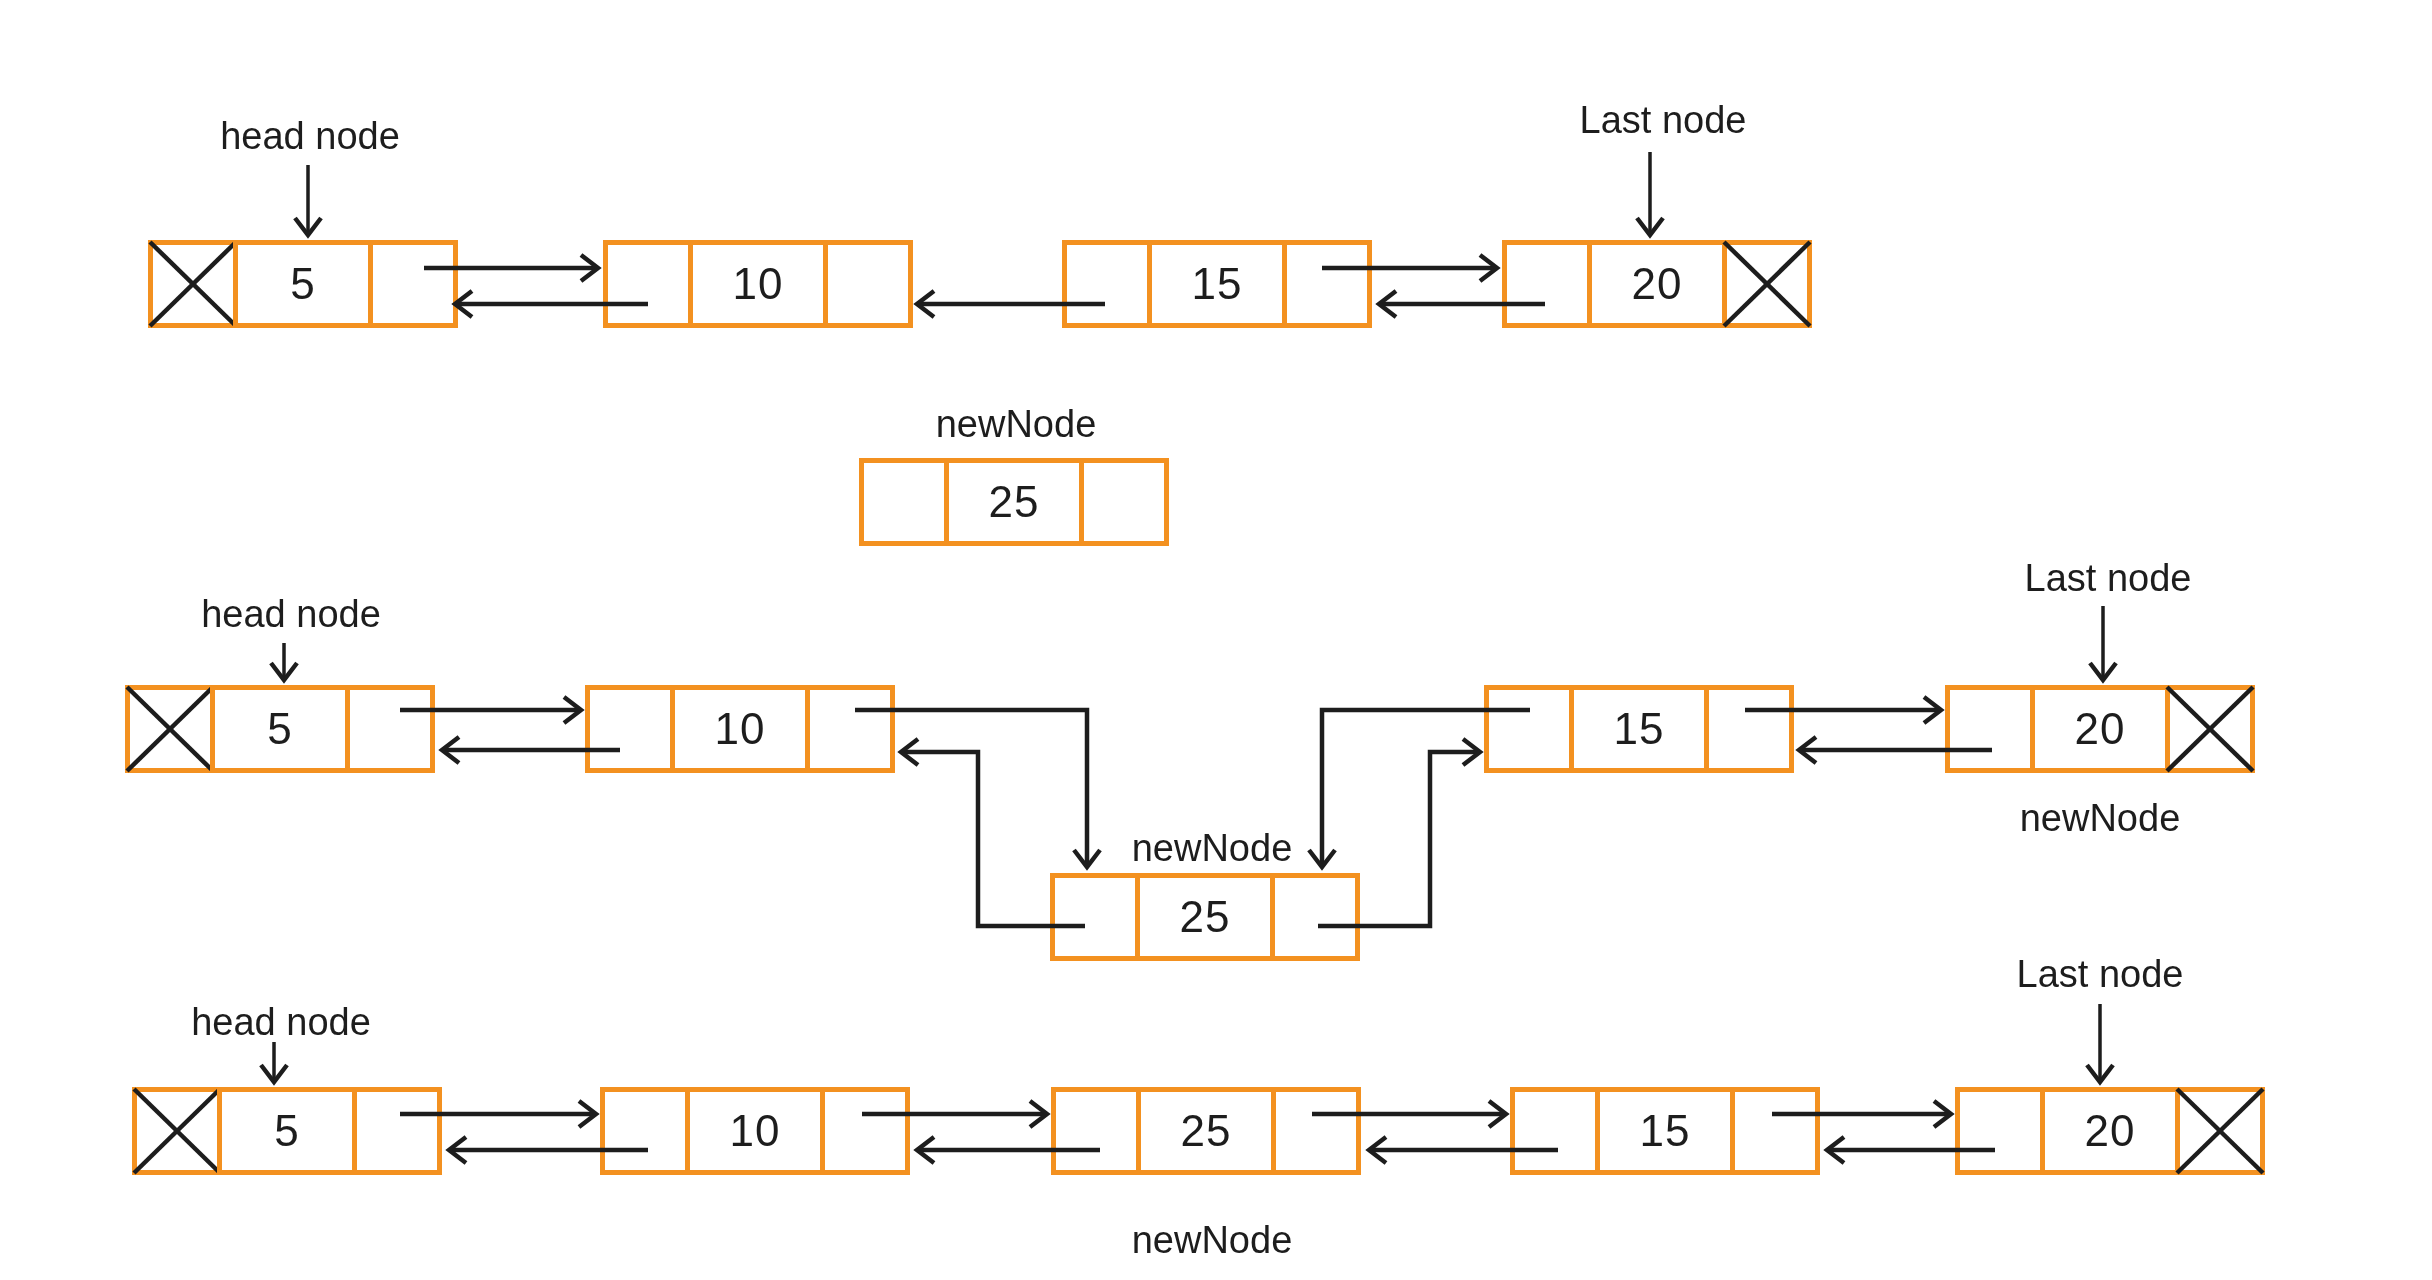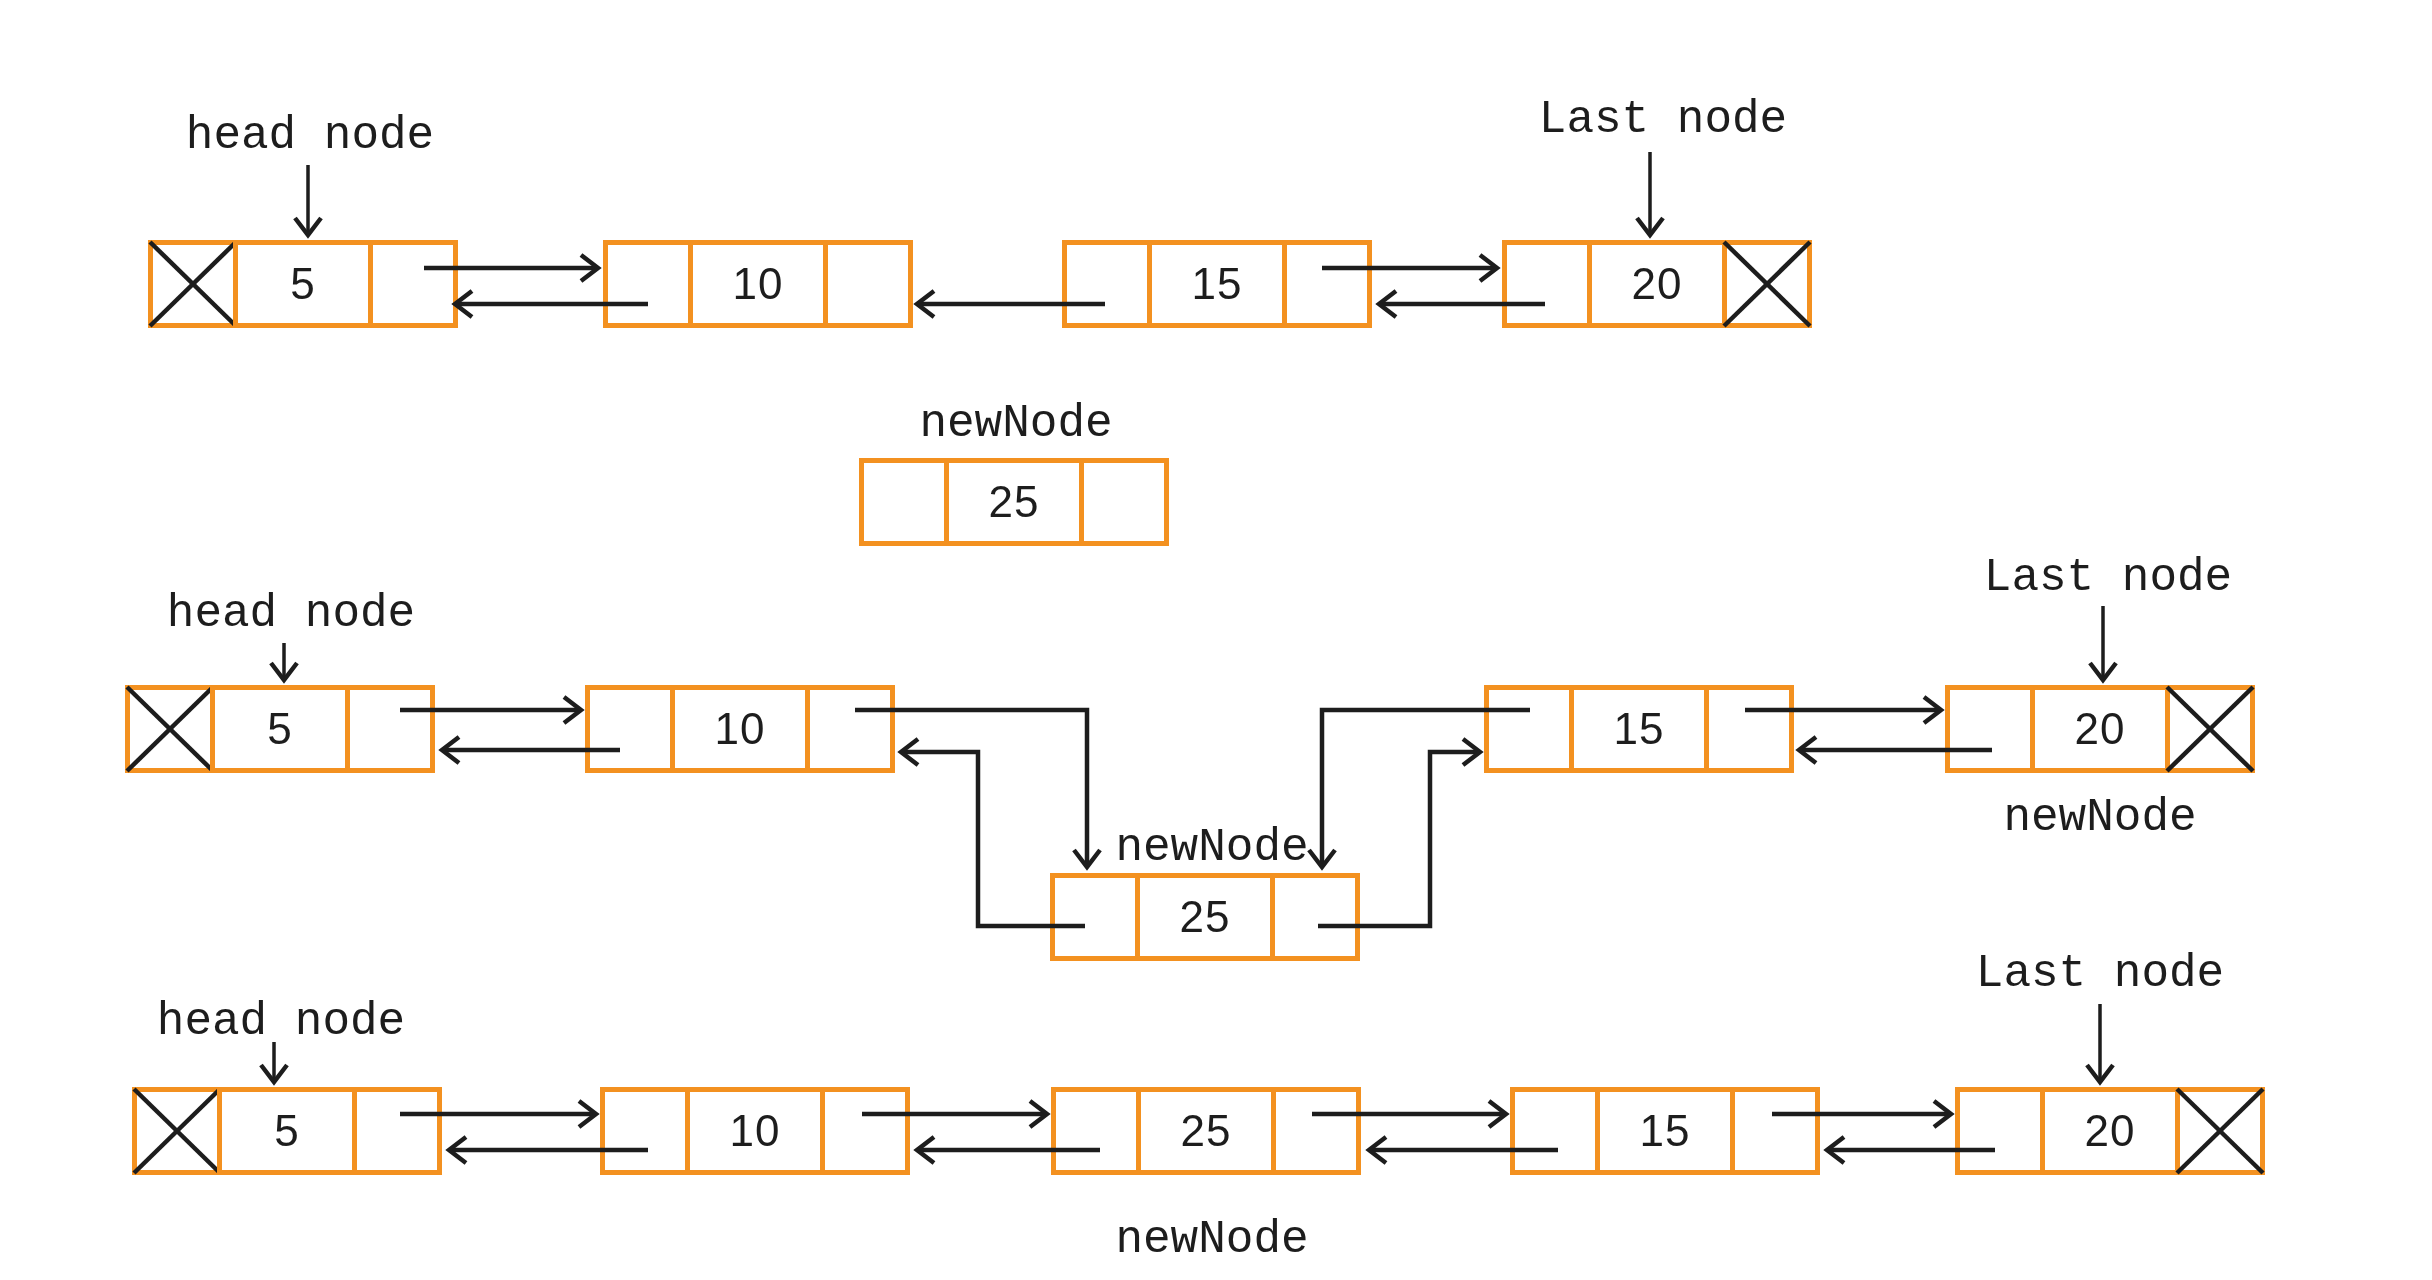--- a/index.html
+++ b/index.html
@@ -28,24 +28,23 @@
     width:140px;
     font-size:44px;
     color:var(--ink,#1d1d1d);
     letter-spacing:1px;
   }
   .xmark{width:100%;height:100%;overflow:visible;display:block;}
   .xmark line{stroke:var(--ink,#1d1d1d);stroke-width:4.5;}
   .label{
     position:absolute;
     transform:translate(-50%,-50%);
-    font-size:46px;
+    font-size:38px;
     color:var(--ink,#1d1d1d);
     white-space:nowrap;
-    font-family:Liberation Mono, monospace;
   }
   #arrow-layer{position:absolute;left:0;top:0;}
   #arrow-layer polyline{fill:none;stroke:var(--ink,#1d1d1d);}
   #arrow-layer polyline.link{stroke-width:4.5;}
   #arrow-layer polyline.pointer{stroke-width:3.5;}
 </style>
 </head>
 <body>
 
 <div id="canvas">

